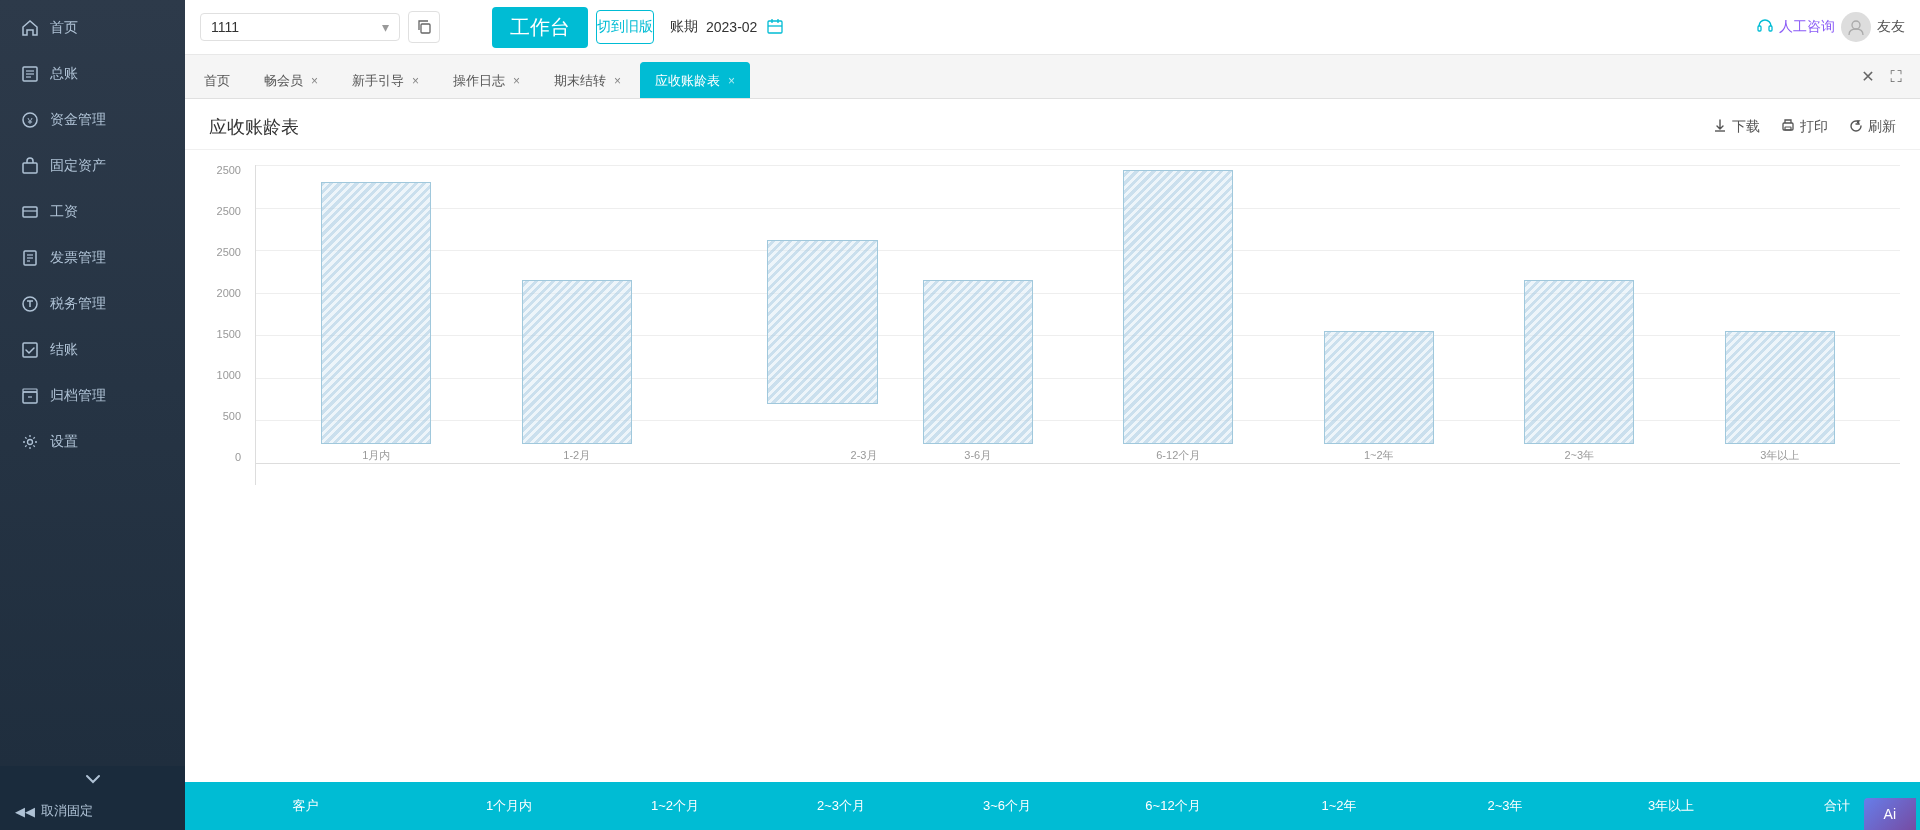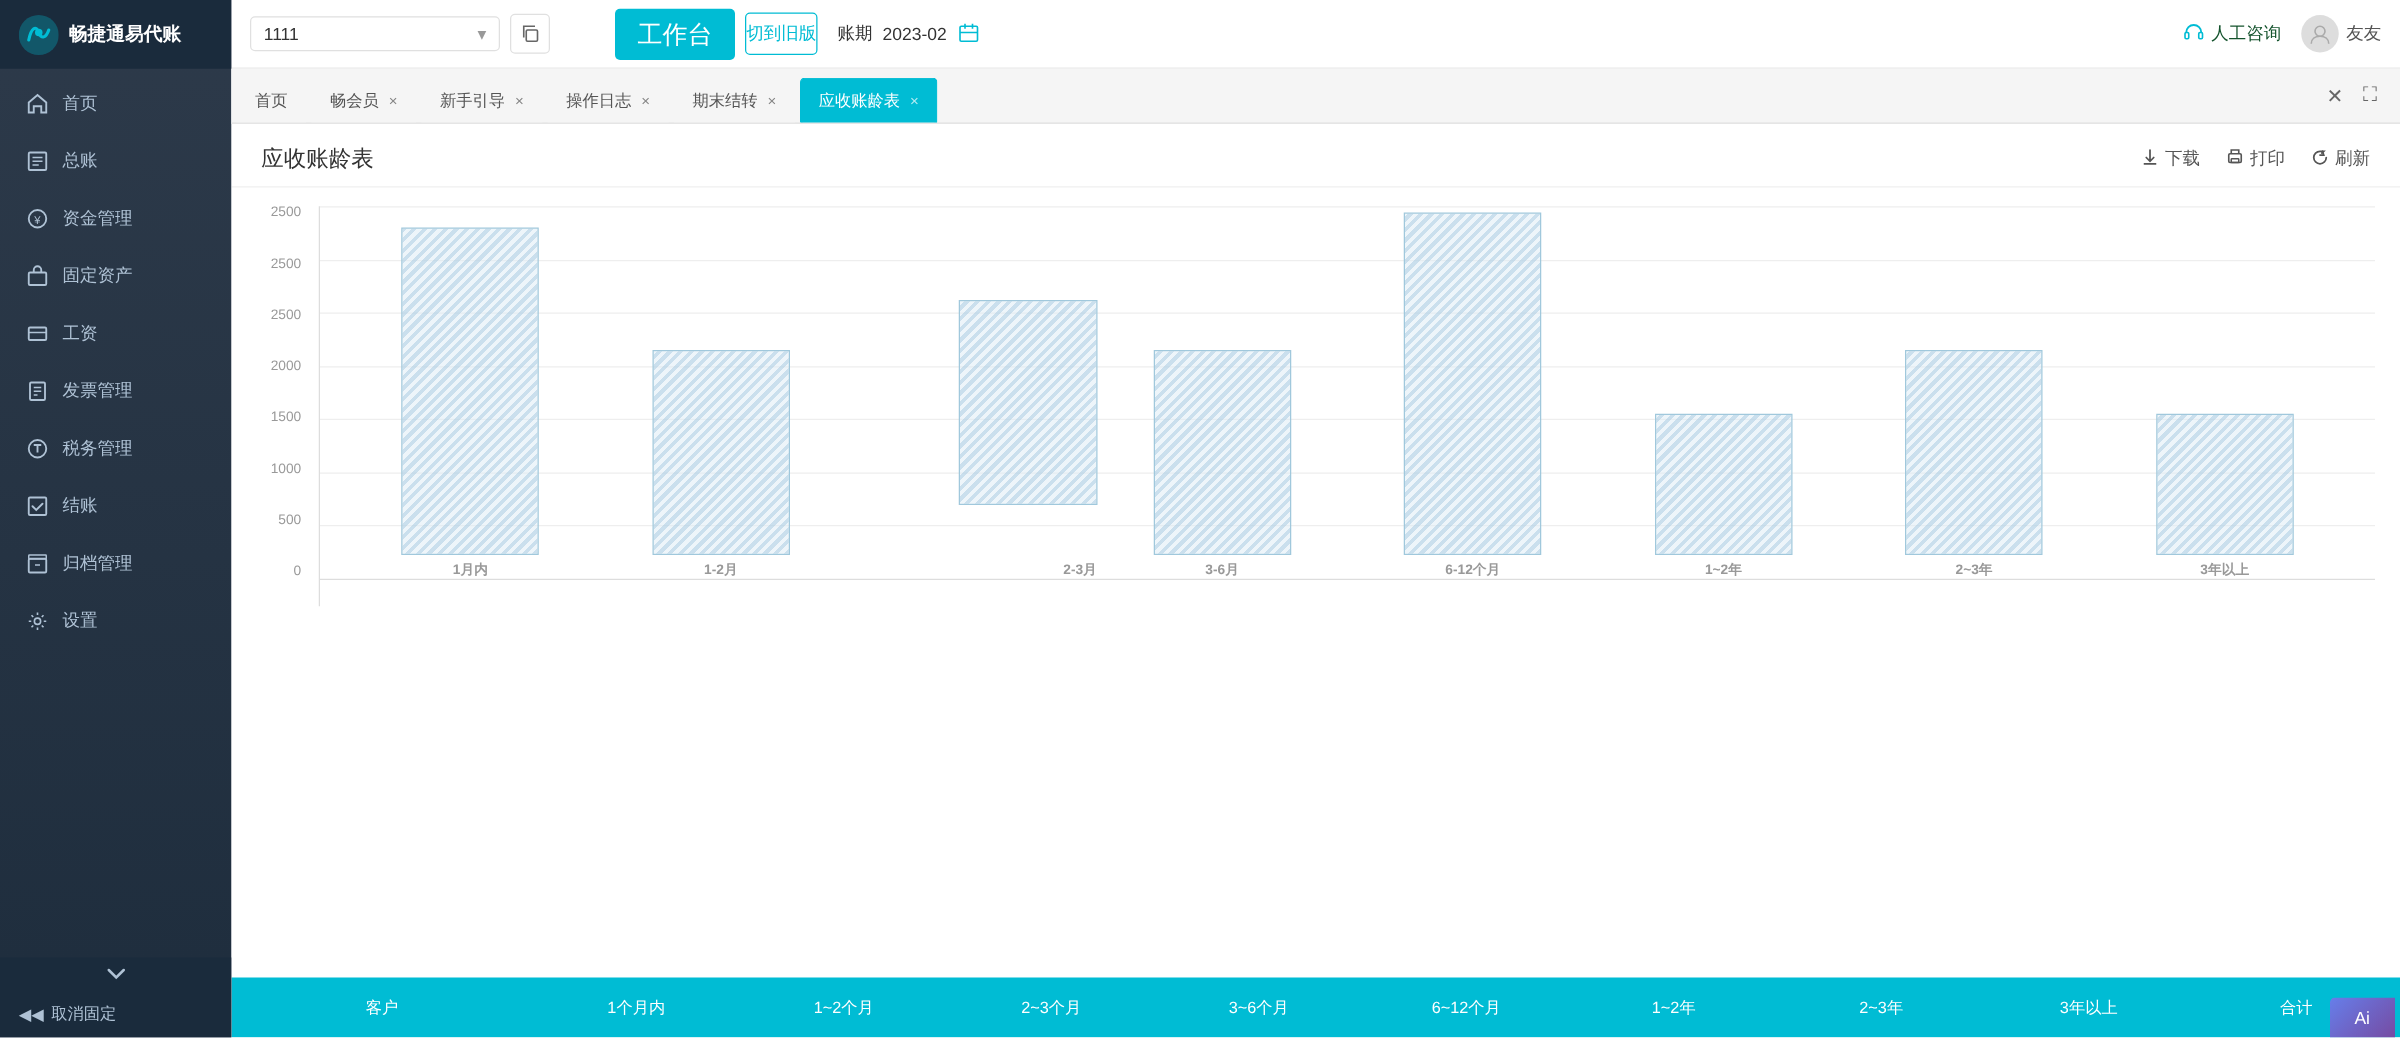--- a/index.html
+++ b/index.html
@@ -137,23 +137,23 @@
     .topbar-period span { margin: 0 4px; }
     .period-value { color: #333; font-weight: 500; }
     .topbar-right {
       margin-left: auto;
       display: flex;
       align-items: center;
     }
     .topbar-consult {
       display: flex;
       align-items: center;
-      color: #14532d;
-      cursor: pointer;
-      margin-right: 16px;
+      color: #8b5cf6;
+      cursor: pointer;
+      margin-right: 6px;
     }
     .topbar-consult .icon { margin-right: 5px; color: #00bcd4; }
     .topbar-user {
       display: flex;
       align-items: center;
       color: #555;
       cursor: pointer;
     }
     .user-avatar {
       width: 30px; height: 30px;
@@ -293,28 +293,20 @@
       font-size: 14px;
       border-radius: 4px 0 0 0;
     }
   </style>
 </head>
 <body>
 
 <div class="app-container">
 
   <div class="sidebar">
-    <div class="sidebar-logo">
-      <svg class="sidebar-logo-icon" viewBox="0 0 32 32" fill="none">
-        <circle cx="16" cy="16" r="16" fill="#00bcd4" opacity="0.3"></circle>
-        <path d="M8 20 C10 10, 14 8, 16 14 C18 20, 22 18, 24 12" stroke="#00bcd4" stroke-width="2.5" fill="none" stroke-linecap="round"></path>
-        <circle cx="16" cy="14" r="3" fill="#00bcd4"></circle>
-      </svg>
-      <span class="sidebar-logo-text">畅捷通易代账</span>
-    </div>
     <div class="sidebar-nav">
 
       <div class="nav-item">
         <span class="nav-icon">
           <svg width="18" height="18" viewBox="0 0 18 18" fill="none">
             <path d="M2 8L9 2L16 8V16H12V11H6V16H2V8Z" stroke="currentColor" stroke-width="1.5" fill="none"></path>
           </svg>
         </span>
         <span>首页</span>
       </div>
@@ -552,21 +544,21 @@
             <span class="y-label">2500</span>
             <span class="y-label">2500</span>
             <span class="y-label">2500</span>
             <span class="y-label">2000</span>
             <span class="y-label">1500</span>
             <span class="y-label">1000</span>
             <span class="y-label">500</span>
             <span class="y-label">0</span>
           </div>
 
-          <div style="flex:1; position:relative; border-left:1px solid #ddd;font-weight:bold;">
+          <div style="flex:1; position:relative; border-left:1px solid #ddd;">
 
             <div style="position:absolute;top:0;left:0;right:0;bottom:22px;">
               <div style="position:absolute;top:0%;left:0;right:0;border-top:1px solid #eee;"></div>
               <div style="position:absolute;top:14.3%;left:0;right:0;border-top:1px solid #eee;"></div>
               <div style="position:absolute;top:28.6%;left:0;right:0;border-top:1px solid #eee;"></div>
               <div style="position:absolute;top:42.9%;left:0;right:0;border-top:1px solid #eee;"></div>
               <div style="position:absolute;top:57.1%;left:0;right:0;border-top:1px solid #eee;"></div>
               <div style="position:absolute;top:71.4%;left:0;right:0;border-top:1px solid #eee;"></div>
               <div style="position:absolute;top:85.7%;left:0;right:0;border-top:1px solid #eee;"></div>
               <div style="position:absolute;top:100%;left:0;right:0;border-top:1px solid #ddd;"></div>

